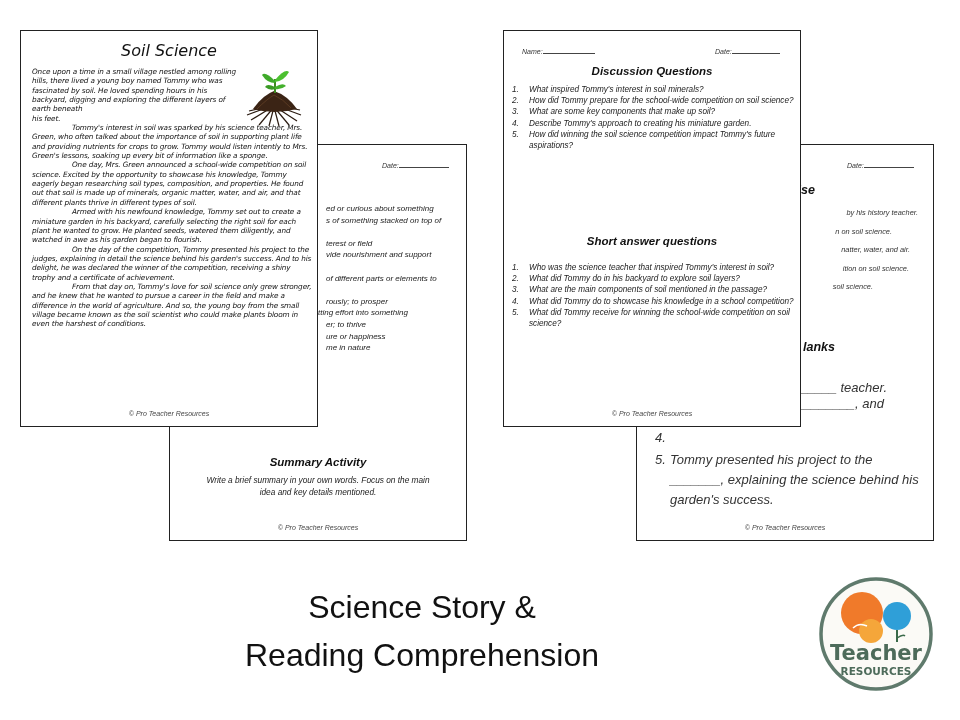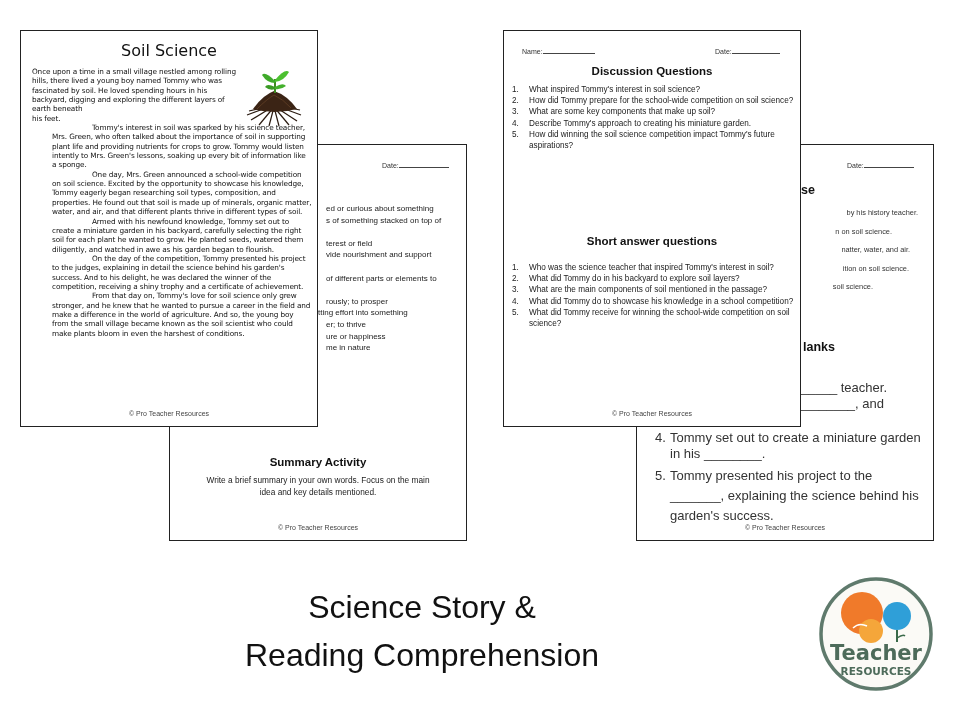--- a/index.html
+++ b/index.html
@@ -5,20 +5,21 @@
     * { box-sizing: border-box; margin: 0; padding: 0; }
     html, body { width: 960px; height: 720px; background: #ffffff; overflow: hidden; }
     body { position: relative; font-family: "Liberation Sans", sans-serif; color: #111; }
 
     .page {
       position: absolute;
       width: 298px; height: 397px;
       background: #fff;
       border: 1.5px solid #222;
       overflow: hidden;
+      font-style: italic;
     }
     .footer {
       position: absolute; left: 0; right: 0; bottom: 9px;
       text-align: center; font-size: 7px; color: #444;
       font-family: "Liberation Sans", sans-serif;
     }
     .date-line, .name-line {
       position: absolute; top: 17px; font-size: 7px; color: #333;
     }
     .blank { display: inline-block; border-bottom: 0.8px solid #444; vertical-align: baseline; }
@@ -28,21 +29,21 @@
     .story-title {
       position: absolute; top: 10px; left: 0; right: 0; text-align: center;
       font-family: "DejaVu Sans", sans-serif; font-size: 16px; color: #111;
     }
     .story-body {
       position: absolute; top: 36px; left: 11px; width: 280px;
       font-family: "DejaVu Sans", sans-serif; font-size: 7.3px; line-height: 9.35px;
       color: #111; letter-spacing: -0.12px;
     }
     .story-body p { margin: 0; }
-    .story-body .indent { text-indent: 40px; margin-left: 20px; }
+    .story-body .indent { text-indent: 40px; }
     .story-first { width: 210px; }
     .plant-img { position: absolute; right: 12px; top: 34px; width: 62px; height: 62px; }
 
     
     #vocab-page { left: 169px; top: 144px; z-index: 1; }
     #vocab-page .date-line { left: 212px; }
     .vocab-title { position: absolute; top: 33px; left: 22px; font-size: 12.5px; font-weight: bold; }
     .vocab-list { position: absolute; top: 58px; left: 22px; width: 270px; font-size: 8px; line-height: 11.6px; color: #222; }
     .vocab-list div { white-space: nowrap; height: 11.6px; }
     .summary-title { position: absolute; top: 311px; left: 0; right: 0; text-align: center; font-size: 11.5px; font-weight: bold; }
@@ -119,21 +120,20 @@
     <div style="padding-right:59px">soil science.</div>
   </div>
   <div class="fib-title">lanks</div>
   <div class="fib-list">
     <div class="fib-hidden">
       <div style="top:-2px; right:43px">by his ________  teacher.</div>
       <div style="top:14px; right:46px">il types, ________,  and</div>
     </div>
     <div class="row">
       <span class="num">4.</span>
-      <span>Tommy set out to create a miniature garden in his ________.</span>
     </div>
     <div class="row" style="margin-top:4px; line-height:20px;">
       <span class="num">5.</span>
       <span>Tommy presented  his project to the _______,  explaining the science behind his garden's success.</span>
     </div>
   </div>
   <div class="footer">© Pro Teacher Resources</div>
 </div>
 
 <div class="page" id="story-page">
@@ -175,21 +175,21 @@
   <div class="name-line">
     <span>Name:</span><span class="blank" style="width:52px"></span>
   </div>
   <div class="date-line">
     <span>Date:</span><span class="blank" style="width:48px"></span>
   </div>
   <div class="section-title" style="top:34px">Discussion Questions</div>
   <ol class="qlist" style="top:53px">
     <li>
         <span class="num">1.</span>
-        <span>What inspired Tommy's interest in soil science?</span>
+        <span>What inspired Tommy's interest in soil minerals?</span>
       </li>
     <li>
         <span class="num">2.</span>
         <span>How did Tommy prepare for the school-wide competition on soil science?</span>
       </li>
     <li>
         <span class="num">3.</span>
         <span>What are some key components that make up soil?</span>
       </li>
     <li>

